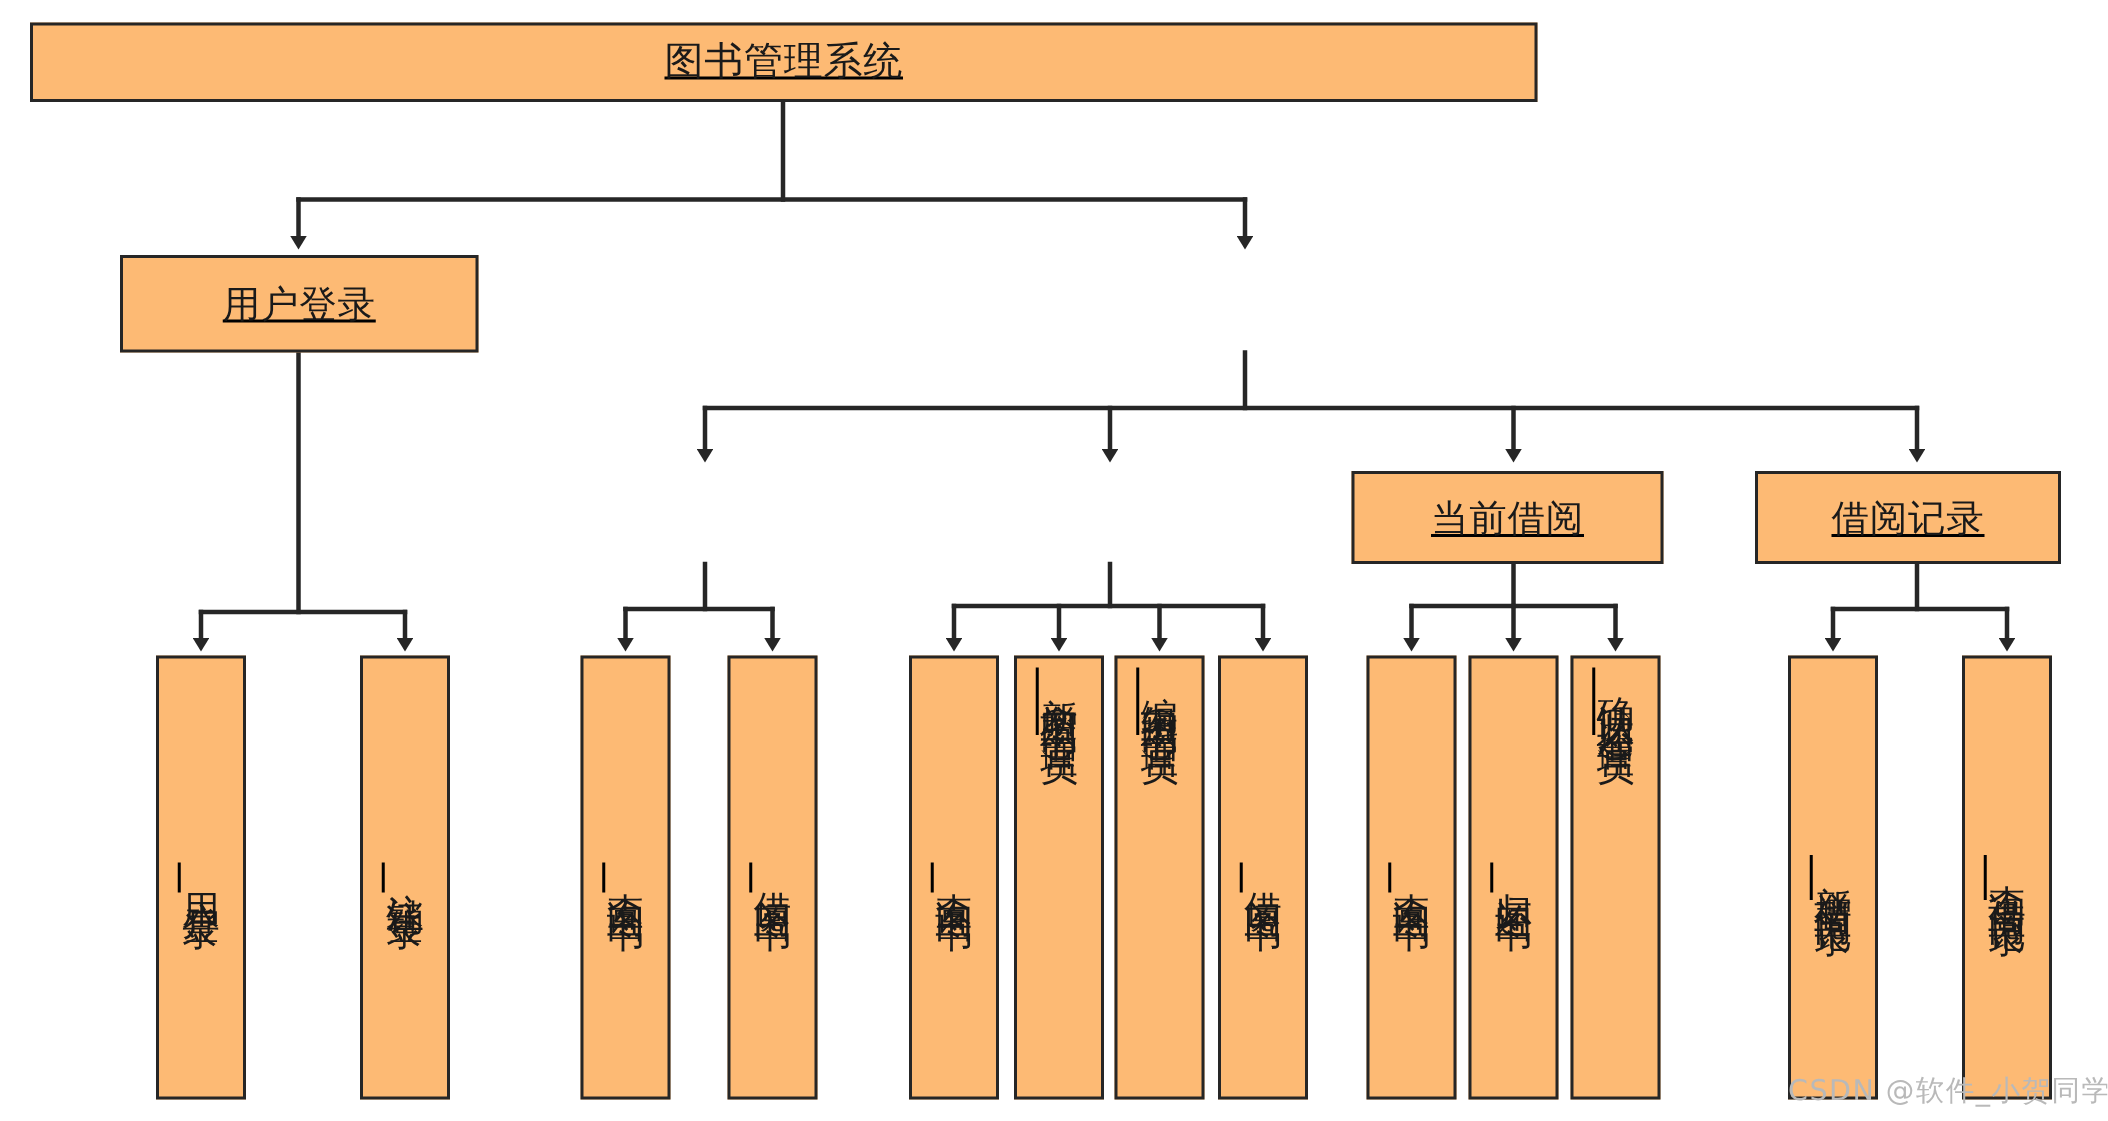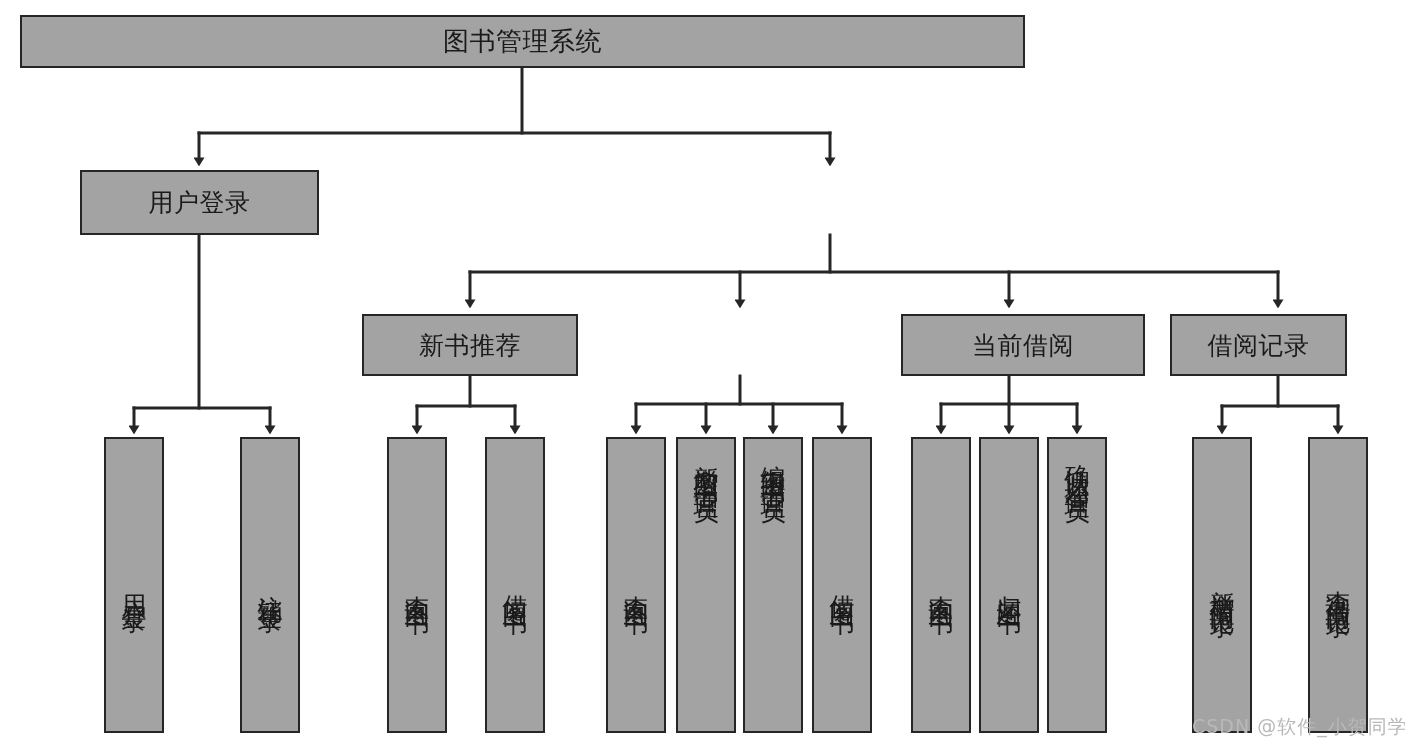--- a/index.html
+++ b/index.html
@@ -22,26 +22,27 @@
     position: absolute;
     left: 0;
     top: 0;
     width: 1405px;
     height: 747px;
     pointer-events: none;
   }
   .node {
     position: absolute;
     box-sizing: border-box;
-    background: #a3a3a3;
+    background: #fdba74;
     border: 2px solid #262626;
     display: flex;
     align-items: center;
     justify-content: center;
     overflow: hidden;
+    text-decoration: underline;
   }
   .node .label {
     color: #1a1a1a;
     line-height: 1.08;
     text-align: center;
     white-space: pre;
   }
   
   .node.horiz .label {
     font-size: 25px;
@@ -135,30 +136,27 @@
 
   <div class="node horiz root" style="left:20px; top:15px; width:1005px; height:53px;">
     <span class="label">图书管理系统</span>
   </div>
 
   <div class="node horiz" style="left:80px; top:170px; width:239px; height:65px;">
     <span class="label">用户登录</span>
   </div>
 
 
-  <div class="node horiz" style="left:362px; top:314px; width:216px; height:62px;">
-    <span class="label">新书推荐</span>
-  </div>
-
-
-  <div class="node horiz" style="left:901px; top:314px; width:244px; height:62px;">
+
+
+  <div class="node horiz" style="left:901px; top:314px; width:208px; height:62px;">
     <span class="label">当前借阅</span>
   </div>
 
-  <div class="node horiz" style="left:1170px; top:314px; width:177px; height:62px;">
+  <div class="node horiz" style="left:1170px; top:314px; width:204px; height:62px;">
     <span class="label">借阅记录</span>
   </div>
 
   <div class="node vert" style="left:104px; top:437px; width:60px; height:296px;">
     <span class="label">用户登录</span>
   </div>
 
   <div class="node vert" style="left:240px; top:437px; width:60px; height:296px;">
     <span class="label">注销登录</span>
   </div>

